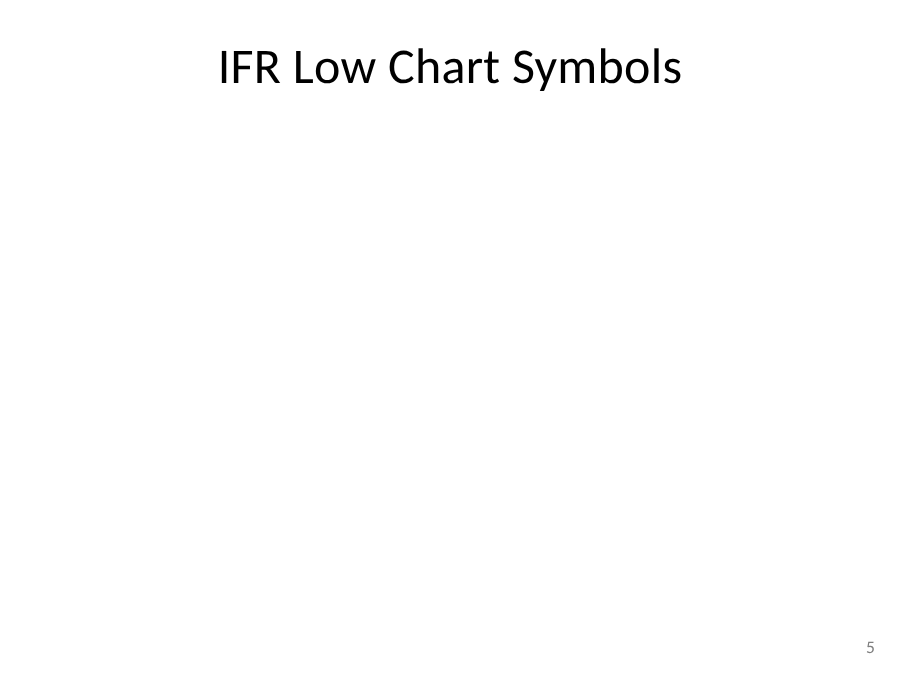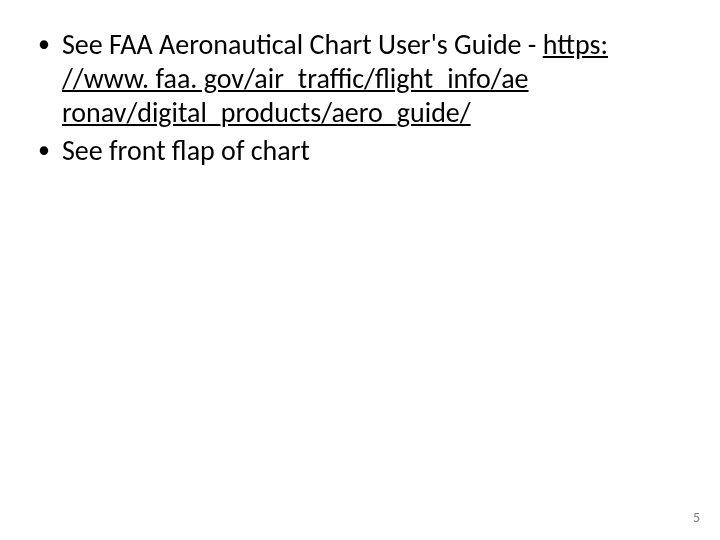--- a/index.html
+++ b/index.html
@@ -58,22 +58,17 @@
     right: 20px;
     bottom: 14px;
     font-size: 14px;
     color: #7f7f7f;
   }
 </style>
 </head>
 <body>
 
 <div class="slide">
+  <h1 class="title">IFR Low Chart Symbols</h1>
 
-  <ul class="body">
-    <li>
-      <span>See FAA Aeronautical Chart User's Guide - </span><span class="link">https: //www. faa. gov/air_traffic/flight_info/ae ronav/digital_products/aero_guide/</span>
-    </li>
-    <li>See front flap of chart</li>
-  </ul>
 
   <div class="pagenum">5</div>
 </div>
 
 </body></html>

